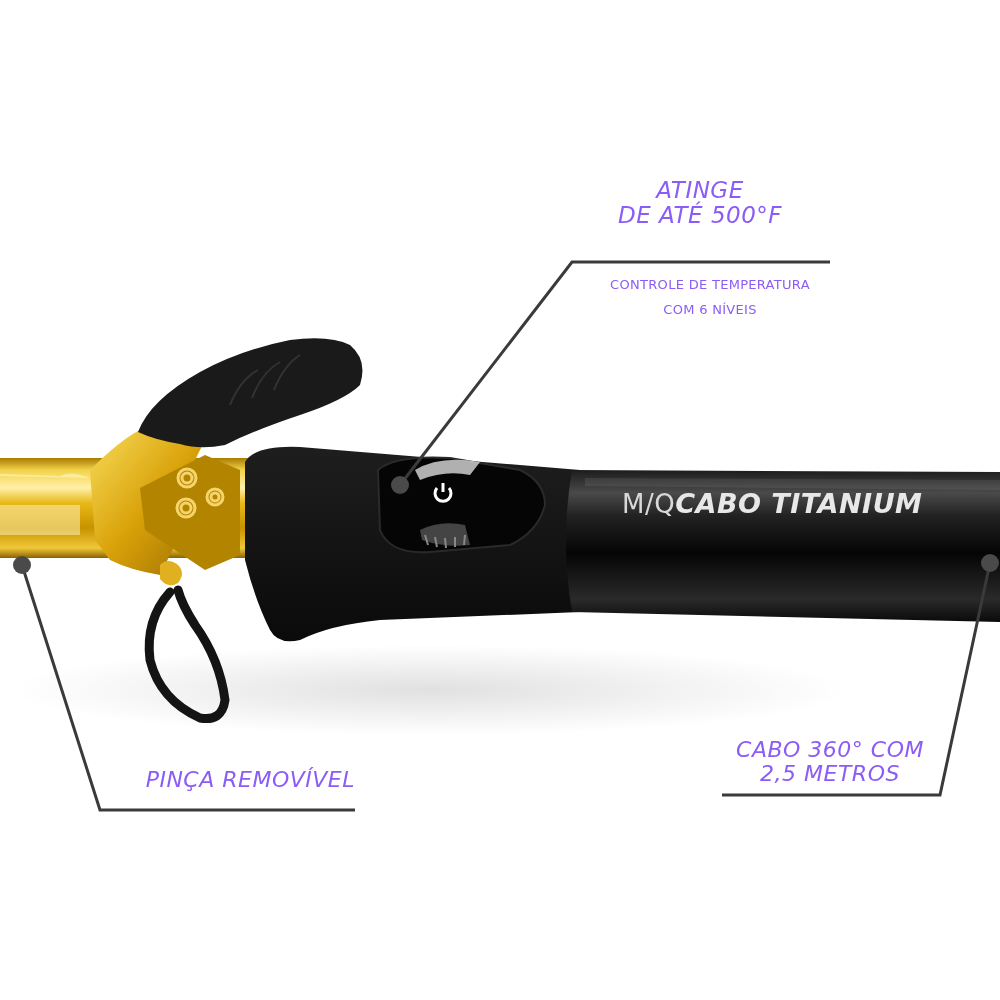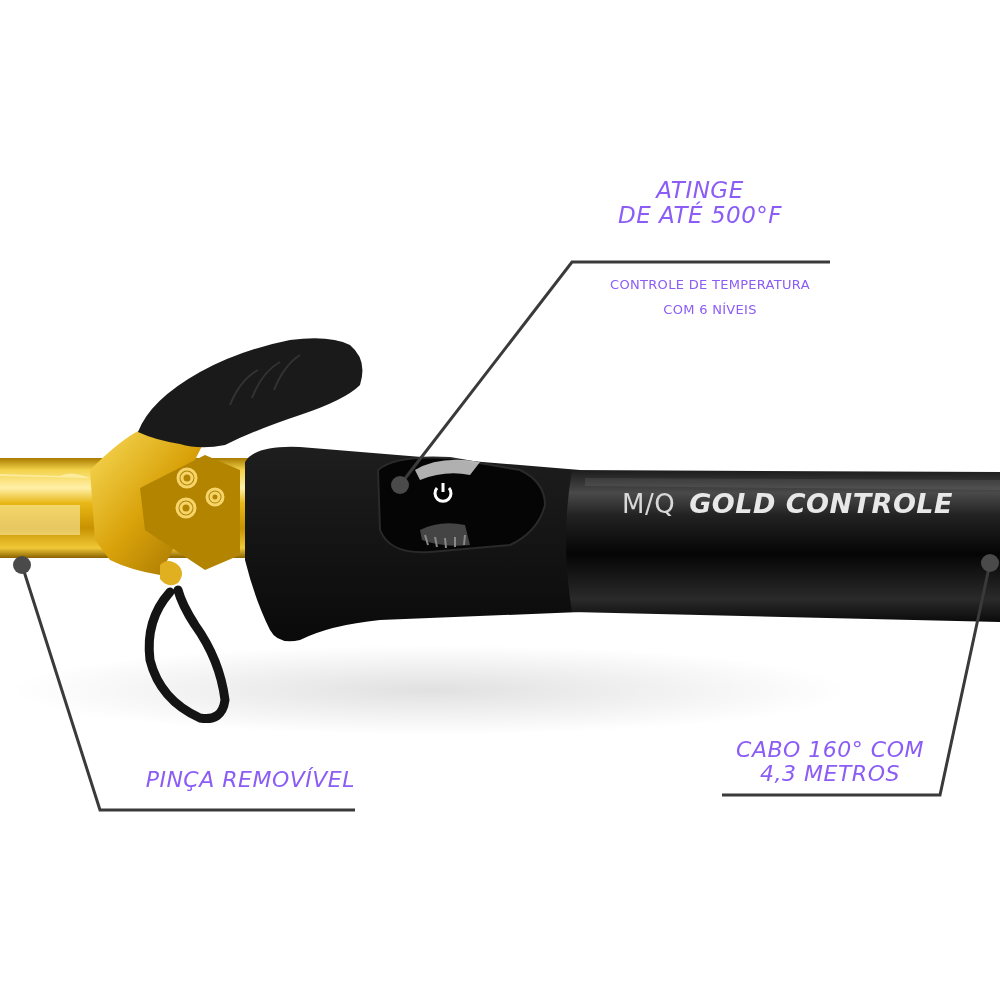--- a/index.html
+++ b/index.html
@@ -16,21 +16,21 @@
     .headline { font-size: 23px; }
     .sub { font-size: 13px; font-style: normal; line-height: 1.9; letter-spacing: 0.3px; }
     .t1 { left: 580px; top: 178px; width: 240px; }
     .t2 { left: 575px; top: 253px; width: 270px; margin-top: 20px; }
     .t3 { left: 720px; top: 738px; width: 220px; font-size: 22px; }
     .t4 { left: 105px; top: 768px; width: 250px; font-size: 22px; text-align: right; }
     .brand {
       position: absolute; left: 622px; top: 488px; color: #e8e8e8;
       font-size: 27px; font-weight: bold; font-style: italic; letter-spacing: 0.5px;
     }
-    .brand .mq { font-weight: normal; font-style: normal; font-size: 26px; margin-right: 14px; color: #d8d8d8; }
+    .brand .mq { font-weight: normal; font-style: normal; font-size: 26px; color: #d8d8d8; }
   </style>
 </head>
 <body>
 
 <div class="stage">
   <svg width="1000" height="1000" viewBox="0 0 1000 1000">
     <defs>
       <linearGradient id="gold" x1="0" y1="0" x2="0" y2="1">
         <stop offset="0" stop-color="#a87b00"></stop>
         <stop offset="0.12" stop-color="#f3d24a"></stop>
@@ -126,32 +126,32 @@
       <polyline points="22,565 100,810 355,810"></polyline>
     </g>
     <g fill="#4a4a4a">
       <circle cx="400" cy="485" r="9"></circle>
       <circle cx="990" cy="563" r="9"></circle>
       <circle cx="22" cy="565" r="9"></circle>
     </g>
   </svg>
 
   <div class="brand">
-    <span class="mq">M/Q</span><span>GOLD CONTROLE</span>
+    <span class="mq">M/Q</span><span>CABO TITANIUM</span>
   </div>
 
   <div class="label headline t1">
     <div>ATINGE</div>
     <div>DE ATÉ 500°F</div>
   </div>
 
   <div class="label sub t2">
     <div>CONTROLE DE TEMPERATURA</div>
     <div>COM 6 NÍVEIS</div>
   </div>
 
   <div class="label t3">
-    <div>CABO 160° COM</div>
-    <div>4,3 METROS</div>
+    <div>CABO 360° COM</div>
+    <div>2,5 METROS</div>
   </div>
 
   <div class="label t4">PINÇA REMOVÍVEL</div>
 </div>
 
 </body></html>

